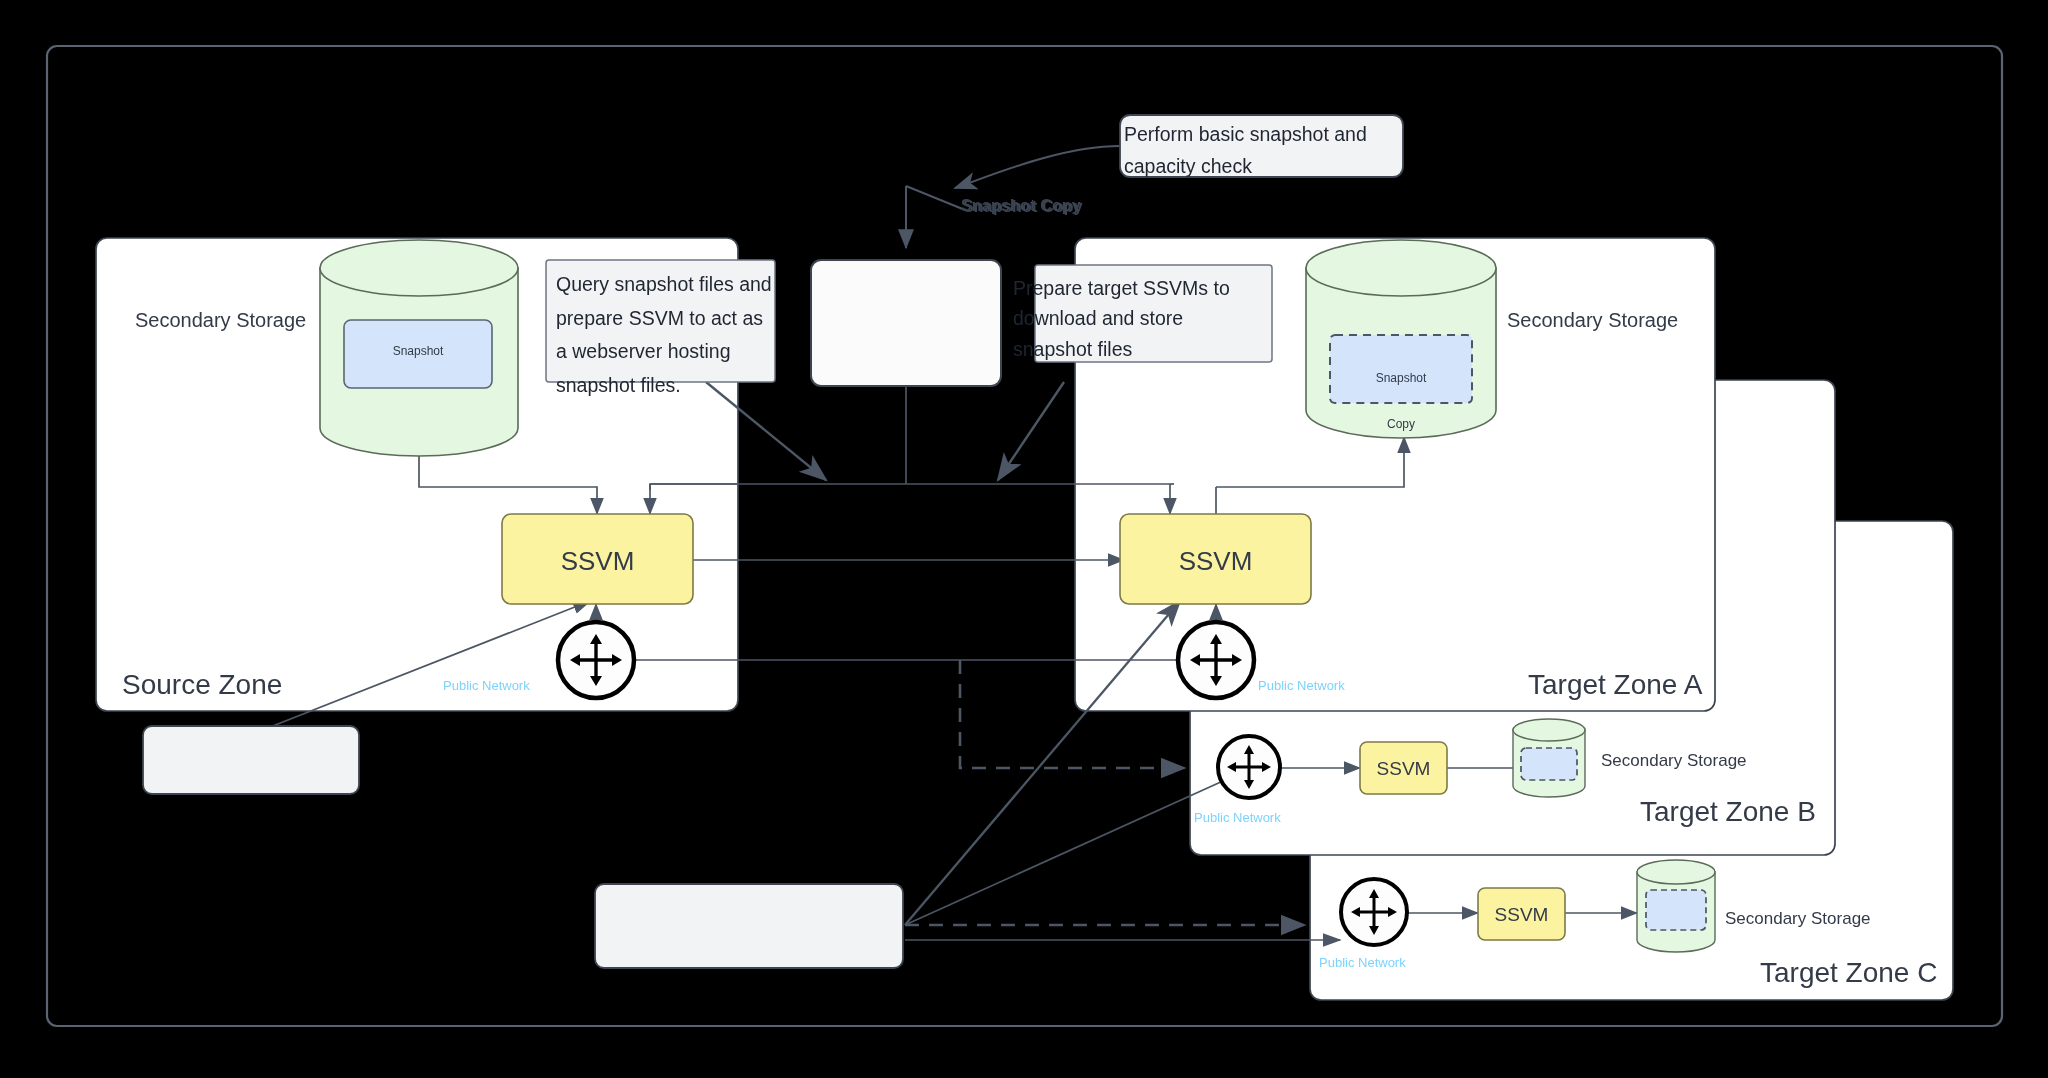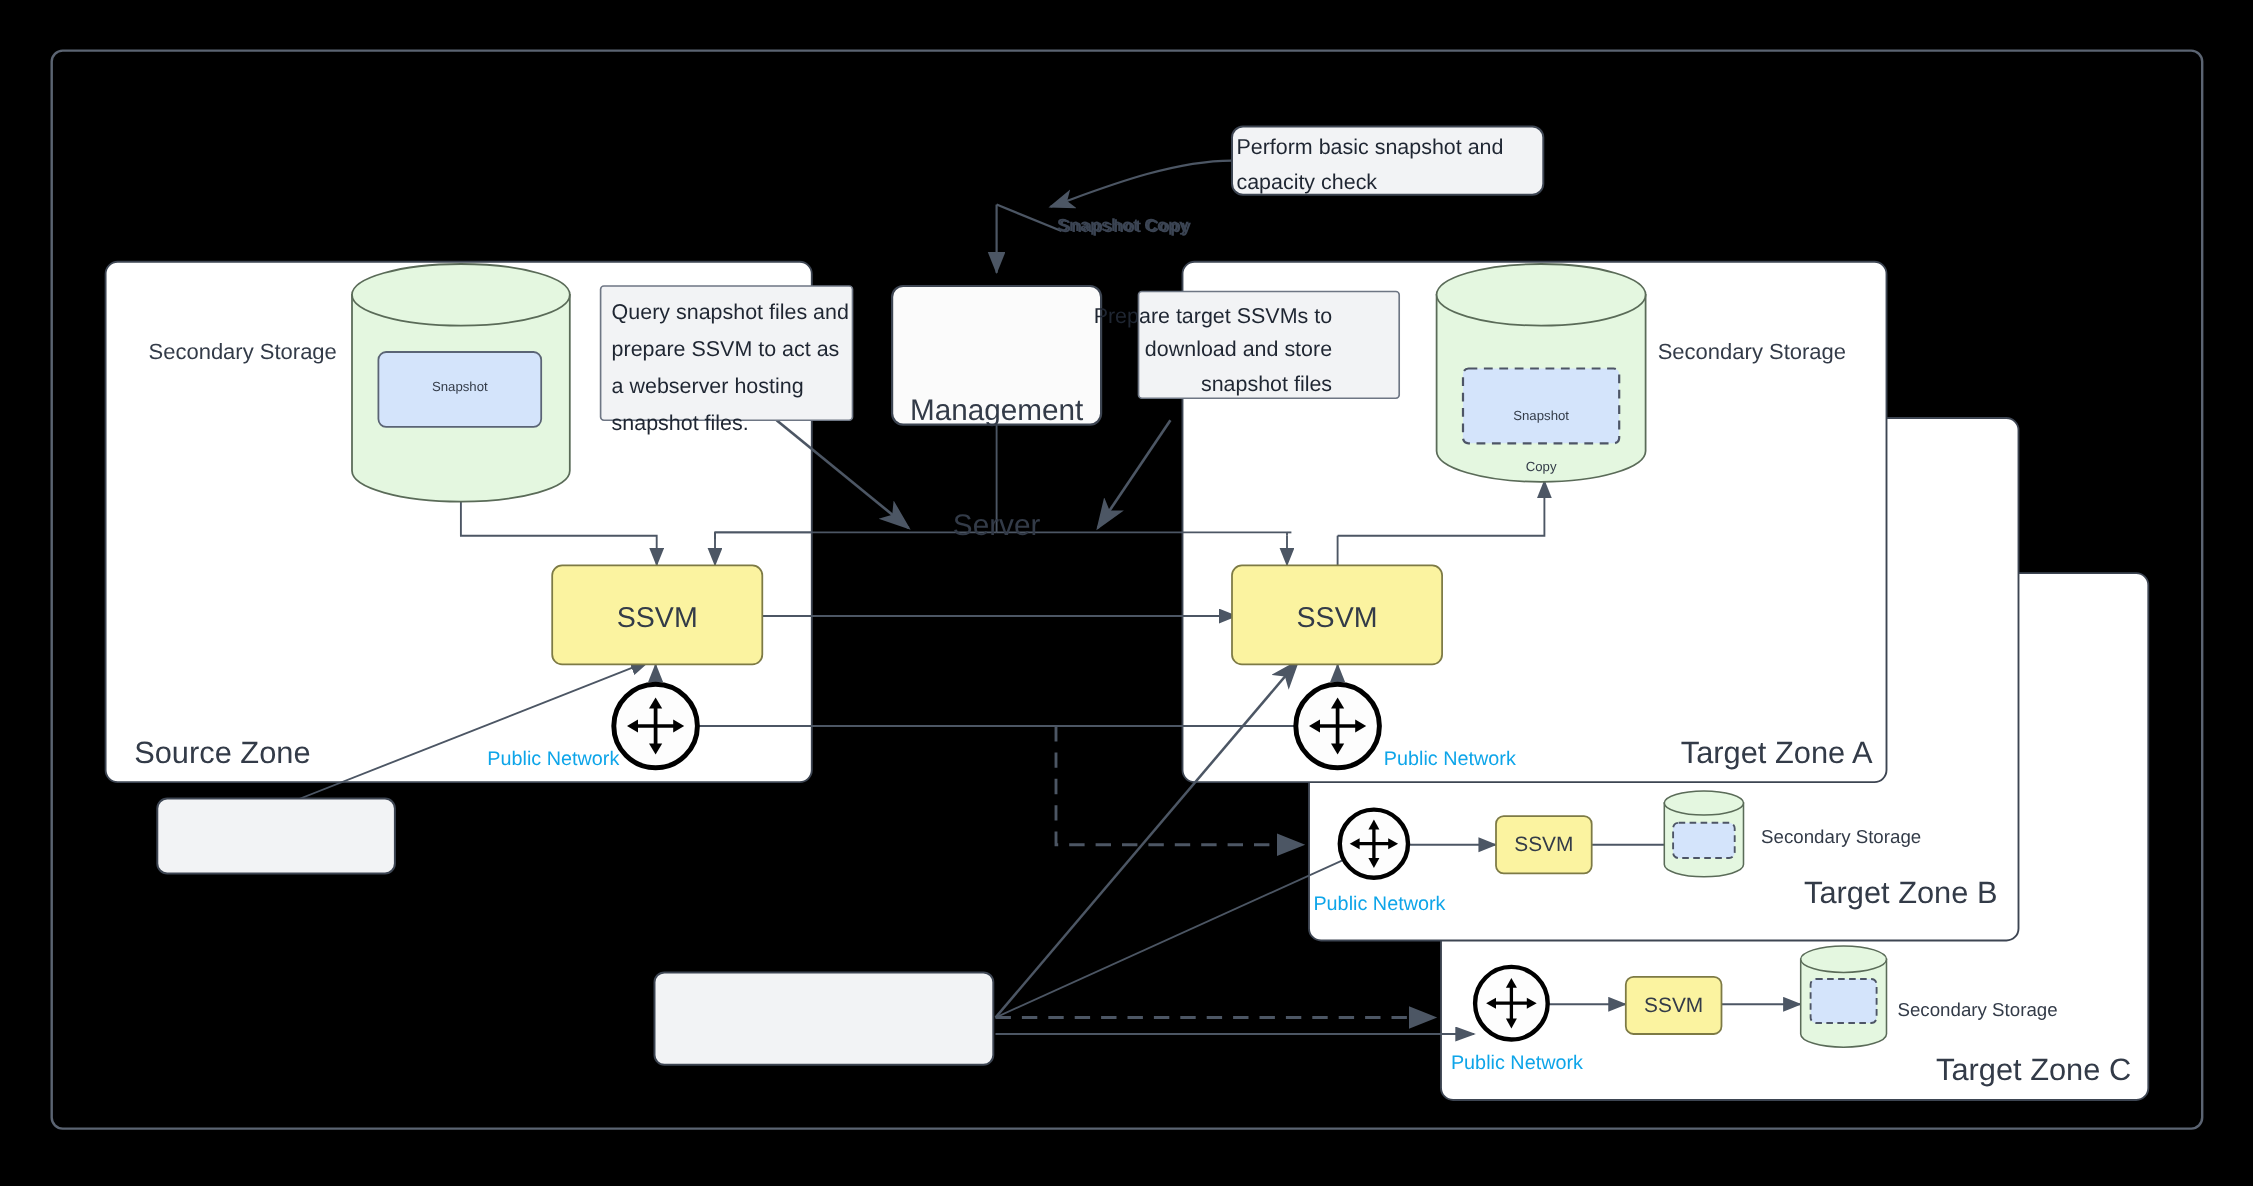--- a/index.html
+++ b/index.html
@@ -23,21 +23,21 @@
   }
   .txt {
     position: absolute;
     color: #2b3443;
     line-height: 1.28;
     white-space: pre;
   }
   .zone-label { font-size: 28px; color: #333b48; }
   .sec-label  { font-size: 20px; color: #333b48; }
   .sec-label-sm { font-size: 17px; color: #333b48; }
-  .pubnet-label { font-size: 18px; color: #0ea5e9; }
+  .pubnet-label { font-size: 13px; color: #7dd3fc; }
   .ssvm-label { font-size: 26px; color: #333b48; }
   .ssvm-label-sm { font-size: 19px; color: #333b48; }
   .snap-label { font-size: 12px; color: #333b48; text-align: center; }
   .mgmt-label { font-size: 27px; color: #333b48; text-align: center; }
   .callout-text {
     position: absolute;
     font-size: 19.5px;
     color: #1f2632;
     line-height: 1.62;
     white-space: pre-line;
@@ -212,37 +212,33 @@
 
     <rect x="811" y="260" width="190" height="126" rx="10" ry="10" fill="#fbfbfb" stroke="#3d4552" stroke-width="2"></rect>
 
     <rect x="1120" y="115" width="283" height="62" rx="10" ry="10" fill="#f2f3f5" stroke="#3d4552" stroke-width="1.8"></rect>
     <rect x="546" y="260" width="229" height="122" rx="3" ry="3" fill="#f2f3f5" stroke="#6e7684" stroke-width="1.5"></rect>
     <rect x="1035" y="265" width="237" height="97" rx="3" ry="3" fill="#f2f3f5" stroke="#6e7684" stroke-width="1.5"></rect>
     <rect x="143" y="726" width="216" height="68" rx="9" ry="9" fill="#f2f3f5" stroke="#3d4552" stroke-width="1.8"></rect>
     <rect x="595" y="884" width="308" height="84" rx="9" ry="9" fill="#f2f3f5" stroke="#3d4552" stroke-width="1.8"></rect>
   </svg>
 
-  <div class="txt mgmt-label" style="left:811px; top:287px; width:190px;">
-    <div>Management</div>
-    <div>Server</div>
-  </div>
 
   <div class="edge-label" style="left:961px; top:197px;">Snapshot Copy</div>
   <div class="edge-label" style="left:963px; top:198px;">Snapshot Copy</div>
 
   <div class="callout-text center" style="left:1124px; top:119px; width:275px;">Perform basic snapshot and
 capacity check</div>
 
   <div class="callout-text" style="left:556px; top:268px; width:216px; line-height:1.72;">Query snapshot files and
 prepare  SSVM to act as
 a webserver hosting
 snapshot files.</div>
 
-  <div class="callout-text" style="left:985px; top:273px; width:226px; line-height:1.56;text-align:right;">Prepare target SSVMs to
+  <div class="callout-text" style="left:1013px; top:273px; width:226px; line-height:1.56;">Prepare target SSVMs to
 download and store
 snapshot files</div>
 
 
 
   <div class="txt sec-label" style="left:135px; top:308px;">Secondary Storage</div>
   <div class="txt snap-label" style="left:344px; top:344px; width:148px;">Snapshot</div>
   <div class="txt ssvm-label" style="left:502px; top:545px; width:191px; text-align:center;">SSVM</div>
   <div class="txt pubnet-label" style="left:443px; top:678px;">Public Network</div>
   <div class="txt zone-label" style="left:122px; top:667px;">Source Zone</div>

